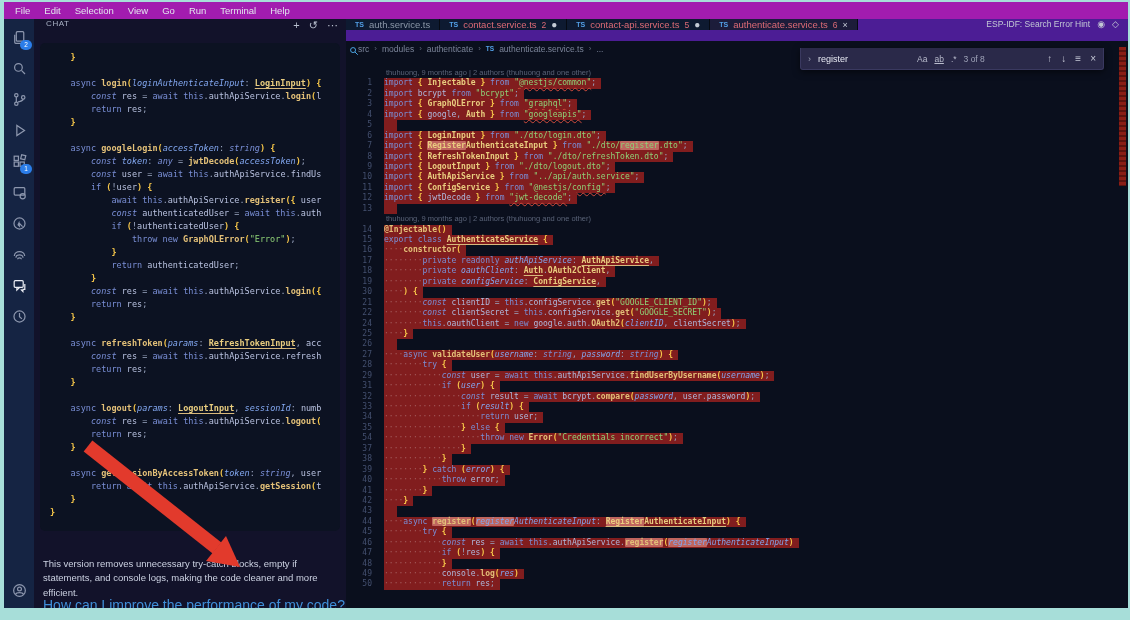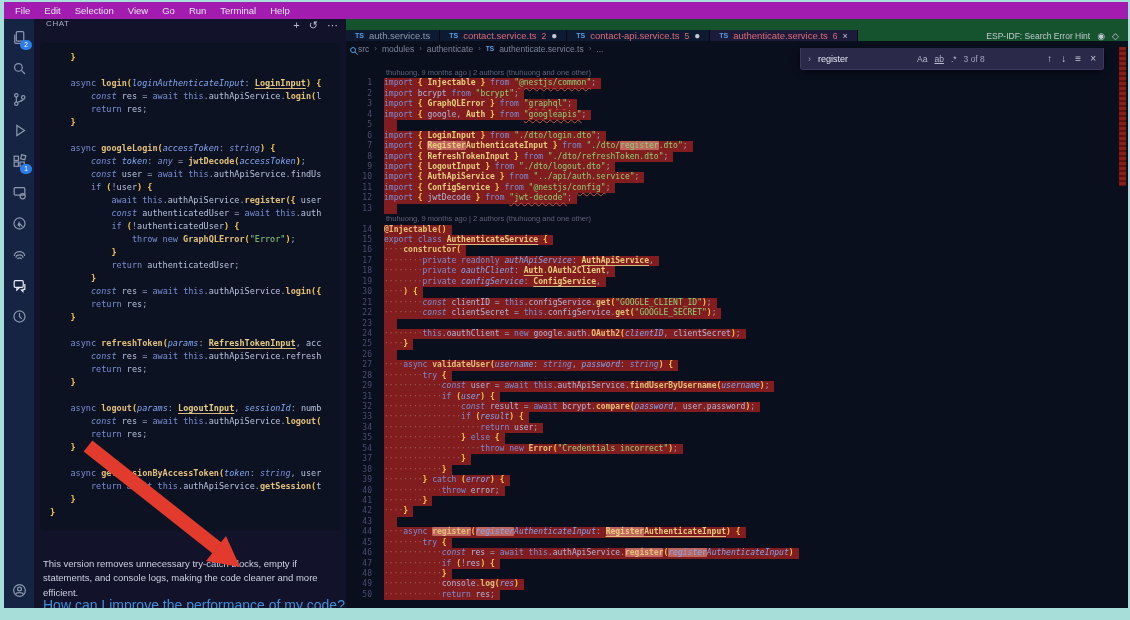--- a/index.html
+++ b/index.html
@@ -25,21 +25,21 @@
   .sb-title{font-size:8px;letter-spacing:.6px;color:#aab2c5}
   .sb-actions{margin-left:auto;display:flex;gap:9px;color:#b8bfce;font-size:11px}
   .sb-actions span{cursor:default}
   .chatcode{position:absolute;left:6px;top:24px;right:6px;height:480px;background:#0c1222;
             border-radius:5px;padding:8px 0 0 10px;overflow:hidden}
   .crow{height:13px;line-height:13px;font:8.5px/13px "DejaVu Sans Mono",monospace;white-space:pre;color:#aeb9dd}
   .sb-summary{position:absolute;left:9px;top:538px;width:298px;color:#ccd2e2;font-size:9.5px;line-height:1.5}
   .sb-link{position:absolute;left:9px;top:578px;color:#3f8fd9;font-size:14px;cursor:pointer}
   
   .editor{position:absolute;left:346px;top:19px;right:2px;bottom:12px;background:#0a0f1d;overflow:hidden}
-  .tabbar{height:22px;background:#14532d;display:flex;align-items:flex-end}
+  .tabbar{height:22px;background:#4c1d95;display:flex;align-items:flex-start}
   .tab{display:flex;align-items:center;gap:5px;padding:0 9px;font-size:9.5px;background:#0e1a31;
        border-right:1px solid #060a13;color:#8b97a8;cursor:default;white-space:nowrap}
   .tab.err{color:#dd6b76}
   .tab.active{background:#1c1c3a}
   .ts-ico{font-size:7px;font-weight:bold;color:#53a1e8}
   .tab .dot{color:#c5cbd6;font-size:10px}
   .tab .cnt{font-size:8.5px}
   .tab .close{color:#c5cbd6;font-size:9px}
   .tab-actions{margin-left:auto;display:flex;align-items:center;gap:7px;padding-right:9px;
                color:#c3c9d5;font-size:8.5px;white-space:nowrap}
@@ -357,24 +357,20 @@
       </div>
       <div class="erow">
         <span class="enum">21</span>
         <span class="econtent"><span class="hl"><span class="c-ws">········</span><span class="c-kwi">const</span> <span class="c-id">clientID</span> <span class="c-op">=</span> <span class="c-kw">this</span><span class="c-op">.</span><span class="c-id">configService</span><span class="c-op">.</span><span class="c-fn">get</span><span class="c-br">(</span><span class="c-str">"GOOGLE_CLIENT_ID"</span><span class="c-br">)</span><span class="c-op">;</span></span></span>
       </div>
       <div class="erow">
         <span class="enum">22</span>
         <span class="econtent"><span class="hl"><span class="c-ws">········</span><span class="c-kwi">const</span> <span class="c-id">clientSecret</span> <span class="c-op">=</span> <span class="c-kw">this</span><span class="c-op">.</span><span class="c-id">configService</span><span class="c-op">.</span><span class="c-fn">get</span><span class="c-br">(</span><span class="c-str">"GOOGLE_SECRET"</span><span class="c-br">)</span><span class="c-op">;</span></span></span>
       </div>
       <div class="erow">
-        <span class="enum">23</span>
-        <span class="econtent"><span class="hl"></span></span>
-      </div>
-      <div class="erow">
         <span class="enum">24</span>
         <span class="econtent"><span class="hl"><span class="c-ws">········</span><span class="c-kw">this</span><span class="c-op">.</span><span class="c-id">oauthClient</span> <span class="c-op">=</span> <span class="c-kw">new</span> <span class="c-id">google</span><span class="c-op">.</span><span class="c-id">auth</span><span class="c-op">.</span><span class="c-fn">OAuth2</span><span class="c-br">(</span><span class="c-param">clientID</span><span class="c-op">,</span> <span class="c-id">clientSecret</span><span class="c-br">)</span><span class="c-op">;</span></span></span>
       </div>
       <div class="erow">
         <span class="enum">25</span>
         <span class="econtent"><span class="hl"><span class="c-ws">····</span><span class="c-br">}</span></span></span>
       </div>
       <div class="erow">
         <span class="enum">26</span>
         <span class="econtent"><span class="hl"></span></span>

